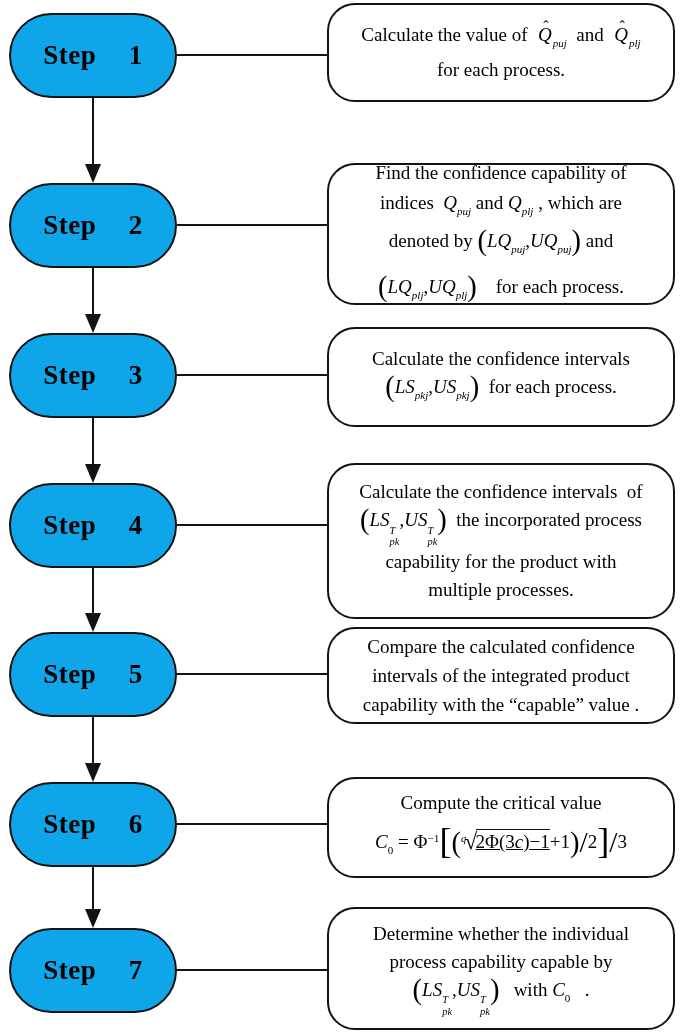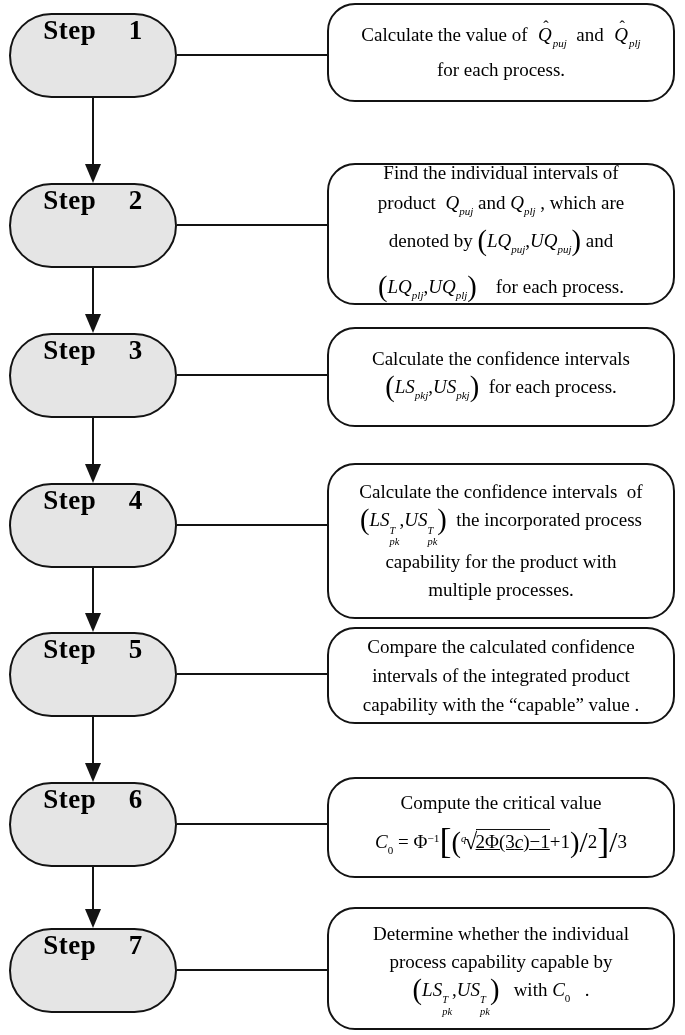--- a/index.html
+++ b/index.html
@@ -7,22 +7,22 @@
     position:relative;
     width:685px;height:1035px;
     background:#ffffff;
     font-family:"Liberation Serif","DejaVu Serif",serif;
     color:#000;
     overflow:hidden;
   }
   
   .pill{
     position:absolute;left:9px;width:168px;height:85px;
-    border:2.5px solid #131313;border-radius:43px;background:#e5e5e5;
-    display:flex;justify-content:center;
+    border:2.5px solid #131313;border-radius:43px;background:#0ea5e9;
+    display:flex;align-items:center;justify-content:center;
     box-sizing:border-box;z-index:2;
   }
   .pill .plabel{
     font-weight:bold;font-size:27px;letter-spacing:.5px;
     word-spacing:9px;white-space:pre;
   }
   .p1{top:13px}.p2{top:183px}.p3{top:333px}.p4{top:483px}
   .p5{top:632px}.p6{top:782px}.p7{top:928px}
 
   
@@ -151,22 +151,22 @@
   <div class="varrow a6">
     <div class="shaft"></div>
     <div class="head"></div>
   </div>
 
   <div class="dbox b1">
       <div class="tline"><span class="sg-n">Calculate the value of  </span><span class="sg-hat">Q</span><span class="sg-sub">puj</span><span class="sg-n">  and  </span><span class="sg-hat">Q</span><span class="sg-sub">plj</span></div>
       <div class="tline"><span class="sg-n">for each process.</span></div>
     </div>
   <div class="dbox b2">
-      <div class="tline"><span class="sg-n">Find the individual intervals of</span></div>
-      <div class="tline"><span class="sg-n">product  </span><span class="sg-i">Q</span><span class="sg-sub">puj</span><span class="sg-n"> and </span><span class="sg-i">Q</span><span class="sg-sub">plj</span><span class="sg-n"> , which are</span></div>
+      <div class="tline"><span class="sg-n">Find the confidence capability of</span></div>
+      <div class="tline"><span class="sg-n">indices  </span><span class="sg-i">Q</span><span class="sg-sub">puj</span><span class="sg-n"> and </span><span class="sg-i">Q</span><span class="sg-sub">plj</span><span class="sg-n"> , which are</span></div>
       <div class="tline"><span class="sg-n">denoted by </span><span class="sg-big">(</span><span class="sg-i">LQ</span><span class="sg-sub">puj</span><span class="sg-n">,</span><span class="sg-i">UQ</span><span class="sg-sub">puj</span><span class="sg-big">)</span><span class="sg-n"> and</span></div>
       <div class="tline"><span class="sg-big">(</span><span class="sg-i">LQ</span><span class="sg-sub">plj</span><span class="sg-n">,</span><span class="sg-i">UQ</span><span class="sg-sub">plj</span><span class="sg-big">)</span><span class="sg-n">    for each process.</span></div>
     </div>
   <div class="dbox b3">
       <div class="tline"><span class="sg-n">Calculate the confidence intervals</span></div>
       <div class="tline"><span class="sg-big">(</span><span class="sg-i">LS</span><span class="sg-sub">pkj</span><span class="sg-n">,</span><span class="sg-i">US</span><span class="sg-sub">pkj</span><span class="sg-big">)</span><span class="sg-n">  for each process.</span></div>
     </div>
   <div class="dbox b4">
       <div class="tline"><span class="sg-n">Calculate the confidence intervals  of</span></div>
       <div class="tline"><span class="sg-big">(</span><span class="sg-i">LS</span><span class="sg-stk"><span>T</span><span>pk</span></span><span class="sg-n">,</span><span class="sg-i">US</span><span class="sg-stk"><span>T</span><span>pk</span></span><span class="sg-big">)</span><span class="sg-n">  the incorporated process</span></div>

